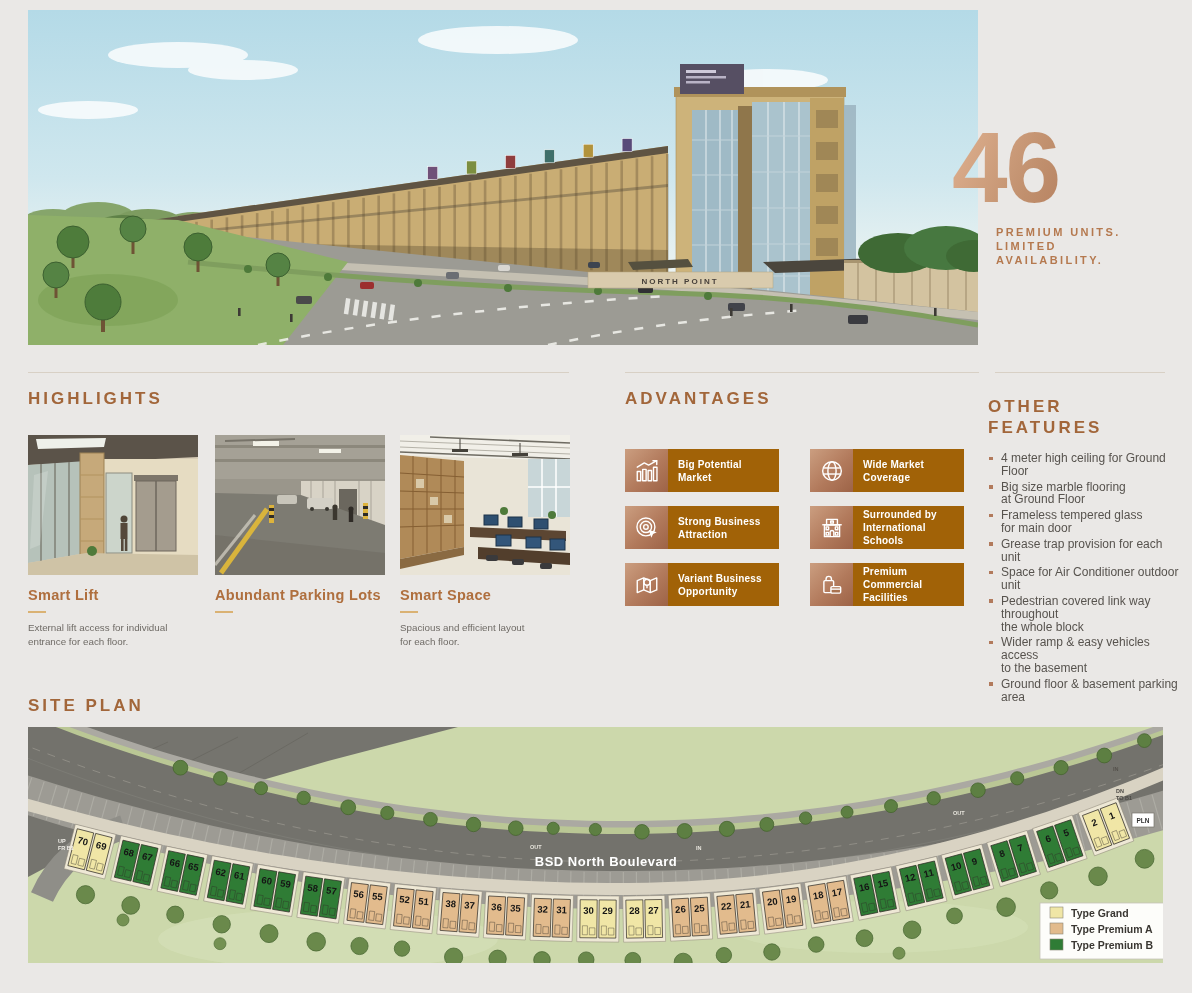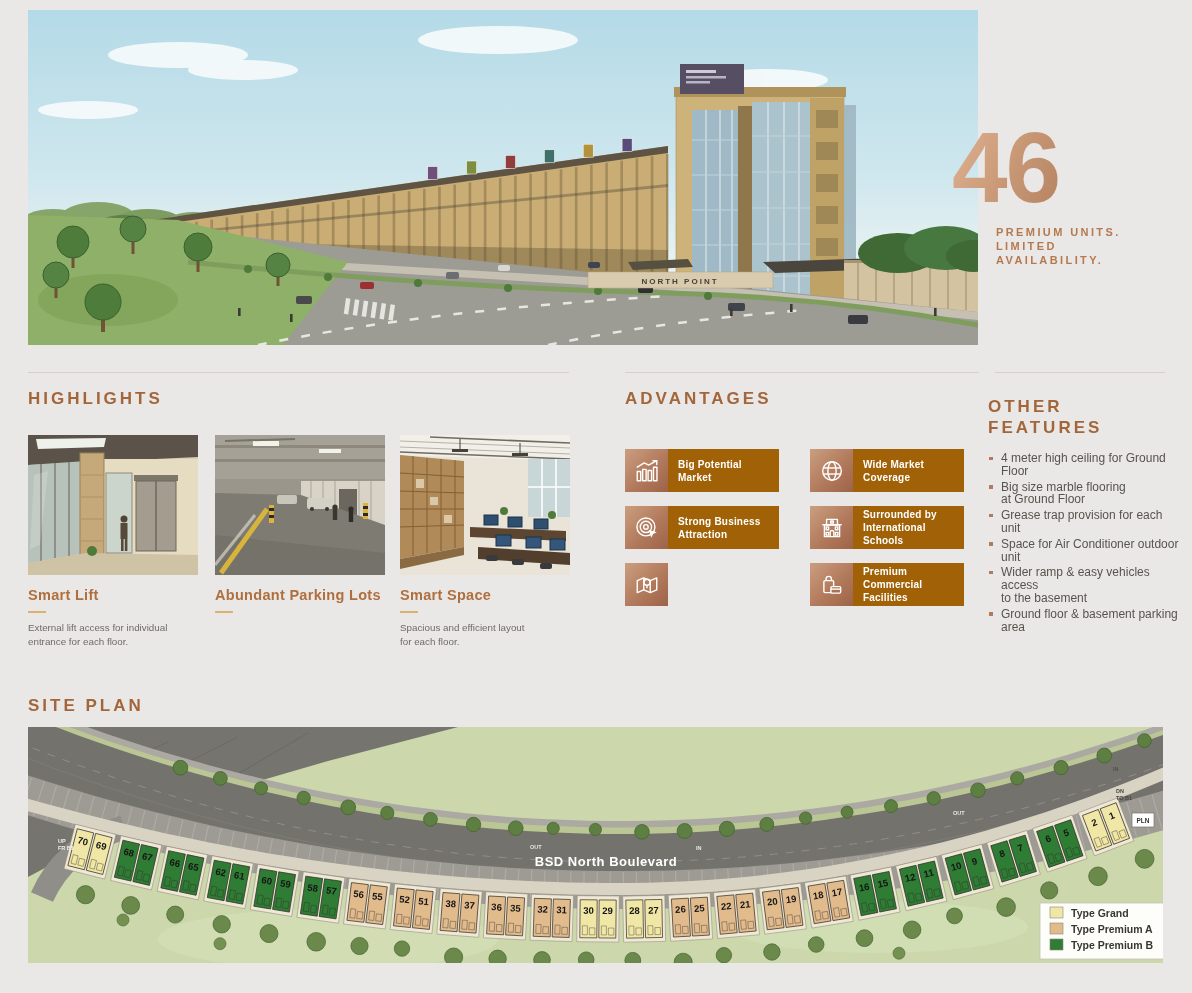--- a/index.html
+++ b/index.html
@@ -497,20 +497,22 @@
   <div class="adv">
     <div class="ic">
       <svg viewBox="0 0 24 24" fill="none" stroke="#fff" stroke-width="1.3" stroke-linejoin="round">
         <path d="M3 8 L9 5.5 L15 8 L21 5.5 V16.5 L15 19 L9 16.5 L3 19 Z"></path>
         <line x1="9" y1="5.5" x2="9" y2="16.5"></line>
           <line x1="15" y1="8" x2="15" y2="19"></line>
         <circle cx="12" cy="9.5" r="2.8"></circle>
           <line x1="12" y1="12.3" x2="12" y2="15"></line>
       </svg>
     </div>
+    <div class="lbl">Variant Business
+Opportunity</div>
   </div>
   <div class="adv">
     <div class="ic">
       <svg viewBox="0 0 24 24" fill="none" stroke="#fff" stroke-width="1.3" stroke-linejoin="round">
         <rect x="4.5" y="8" width="9" height="11" rx="1"></rect>
         <path d="M6.5 8 V6.5 a2.5 2.5 0 0 1 5 0 V8"></path>
         <rect x="11" y="13.5" width="9" height="6" rx="1" fill="#a8714f"></rect>
         <line x1="11" y1="15.8" x2="20" y2="15.8"></line>
       </svg>
     </div>
@@ -521,22 +523,26 @@
 
 <div class="abs sec-h" style="left:988px;top:396px;">
   <div>OTHER</div>
   <div>FEATURES</div>
 </div>
 <div id="feat" class="abs">
   <ul>
     <li>4 meter high ceiling for Ground Floor</li>
     <li>Big size marble flooring
 at Ground Floor</li>
+    <li>Frameless tempered glass
+for main door</li>
     <li>Grease trap provision for each unit</li>
     <li>Space for Air Conditioner outdoor unit</li>
+    <li>Pedestrian covered link way throughout
+the whole block</li>
     <li>Wider ramp &amp; easy vehicles access
 to the basement</li>
     <li>Ground floor &amp; basement parking area</li>
   </ul>
 </div>
 
 <div class="abs sec-h" style="left:28px;top:695px;text-align:center;">SITE PLAN</div>
 <svg id="siteplan" class="abs" viewBox="0 0 1135 236">
     <rect width="1135" height="236" fill="#ccd8ab"></rect>
     <ellipse cx="300" cy="212" rx="170" ry="30" fill="#d6e1b8" opacity="0.65"></ellipse>

